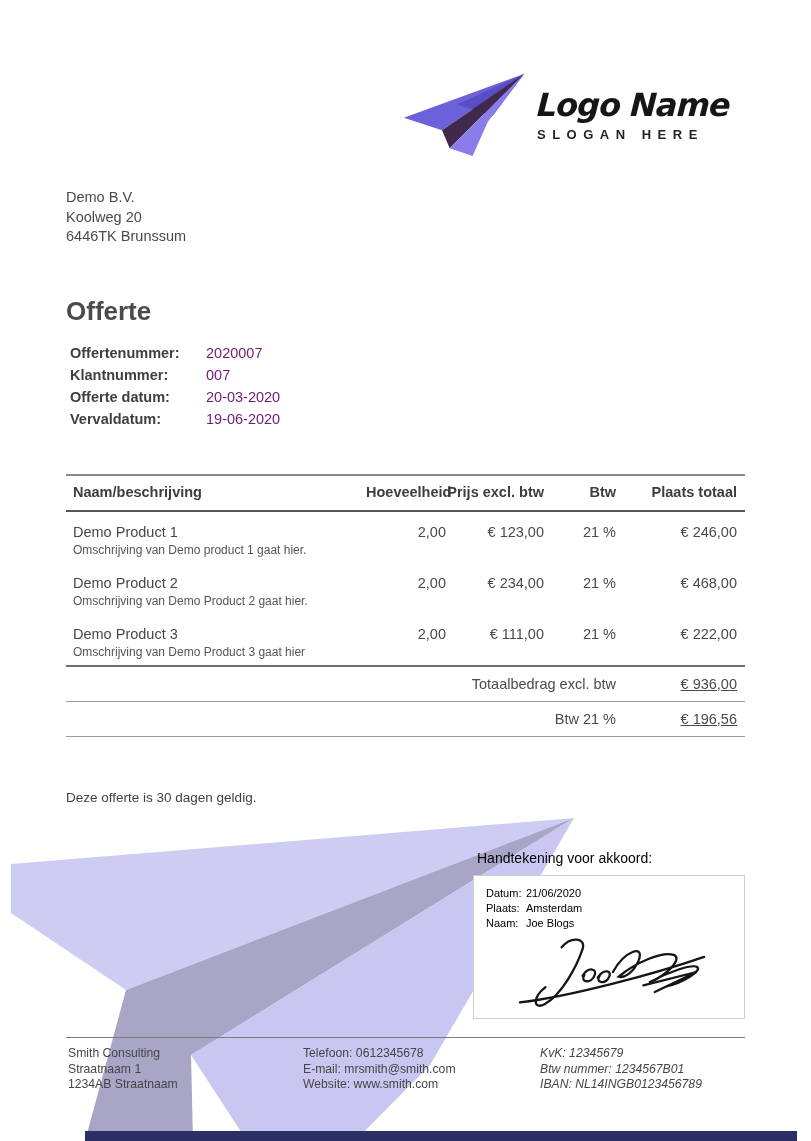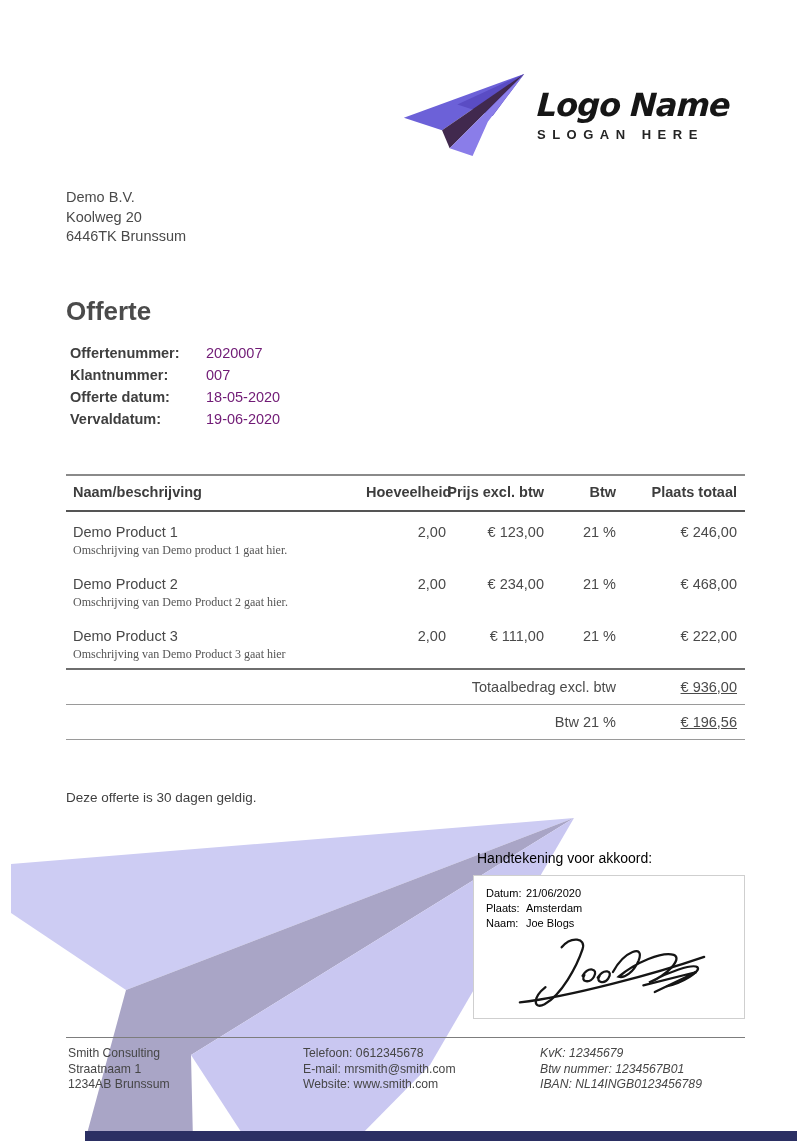--- a/index.html
+++ b/index.html
@@ -29,21 +29,21 @@
   col.c1{width:300px}col.c2{width:80px}col.c3{width:98px}col.c4{width:72px}col.c5{width:129px}
   thead th{font-size:14.5px;font-weight:bold;color:#3d3d3d;text-align:right;vertical-align:top;padding:8px 0 10px 0;}
   thead th.first{text-align:left;padding-left:7px;}
   thead th.last{padding-right:8px;}
   thead tr{border-top:2px solid #8a8a8a;border-bottom:2px solid #555;}
   tbody td{vertical-align:top;padding:12px 0 6px 0;font-size:14.5px;text-align:right;color:#4a4a4a;}
   tbody td.first{text-align:left;padding-left:7px;}
   tbody td.last{padding-right:8px;}
   tbody{border-bottom:2px solid #6e6e6e;}
   .item-name{font-size:14.5px;color:#484848;}
-  .item-desc{font-size:12px;color:#555;margin-top:3px;font-family:Liberation Serif, serif;}
+  .item-desc{font-size:12px;color:#555;margin-top:3px;}
   .totals{width:679px;}
   .totals .trow{display:flex;align-items:center;height:34px;border-bottom:1px solid #9a9a9a;font-size:14.5px;}
   .totals .trow.final{border-bottom:2px solid #6e6e6e;font-weight:bold;color:#3d3d3d;}
   .totals .tlabel{width:550px;text-align:right;}
   .totals .tvalue{width:129px;text-align:right;padding-right:8px;box-sizing:border-box;text-decoration:underline;}
   
   .note{left:66px;top:790px;font-size:13.5px;color:#3f3f3f;z-index:1;}
   
   .sig-heading{left:477px;top:850px;font-size:14px;color:#000;z-index:1;}
   .sig-box{left:473px;top:875px;width:270px;height:142px;background:#fff;border:1px solid #cfcfcf;z-index:1;}
@@ -95,21 +95,21 @@
     <div class="meta-row">
       <span class="meta-label">Offertenummer:</span>
       <span class="meta-value">2020007</span>
     </div>
     <div class="meta-row">
       <span class="meta-label">Klantnummer:</span>
       <span class="meta-value">007</span>
     </div>
     <div class="meta-row">
       <span class="meta-label">Offerte datum:</span>
-      <span class="meta-value">18-05-2020</span>
+      <span class="meta-value">20-03-2020</span>
     </div>
     <div class="meta-row">
       <span class="meta-label">Vervaldatum:</span>
       <span class="meta-value">19-06-2020</span>
     </div>
   </div>
 
   <div class="layer items-wrap">
     <table>
       <colgroup>
@@ -200,21 +200,21 @@
         <path d="M 106,40 C 118,18 140,10 133,28 C 128,40 118,47 112,45 C 130,30 158,18 170,22 C 180,26 162,44 144,51 C 164,40 190,31 195,35 C 199,39 180,51 163,55"></path>
         <path d="M 138,54 L 194,40 L 150,61"></path>
       </g>
     </svg>
   </div>
 
   <div class="layer footer-line"></div>
   <div class="layer footer fcol1">
     <div>Smith Consulting</div>
     <div>Straatnaam 1</div>
-    <div>1234AB Brunssum</div>
+    <div>1234AB Straatnaam</div>
   </div>
   <div class="layer footer fcol2">
     <div>Telefoon: 0612345678</div>
     <div>E-mail: mrsmith@smith.com</div>
     <div>Website: www.smith.com</div>
   </div>
   <div class="layer footer fcol3">
     <div>KvK: 12345679</div>
     <div>Btw nummer: 1234567B01</div>
     <div>IBAN: NL14INGB0123456789</div>

